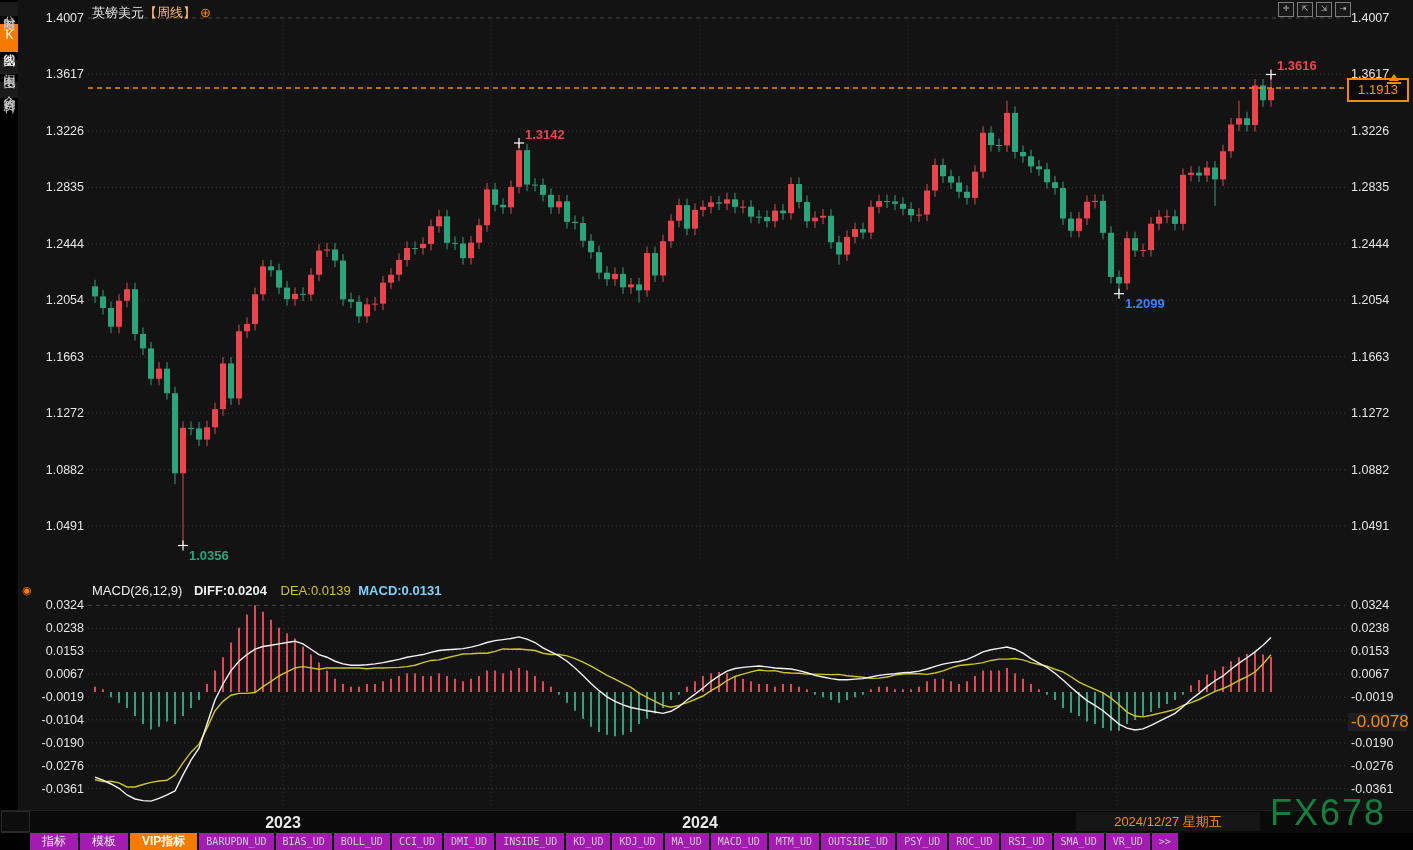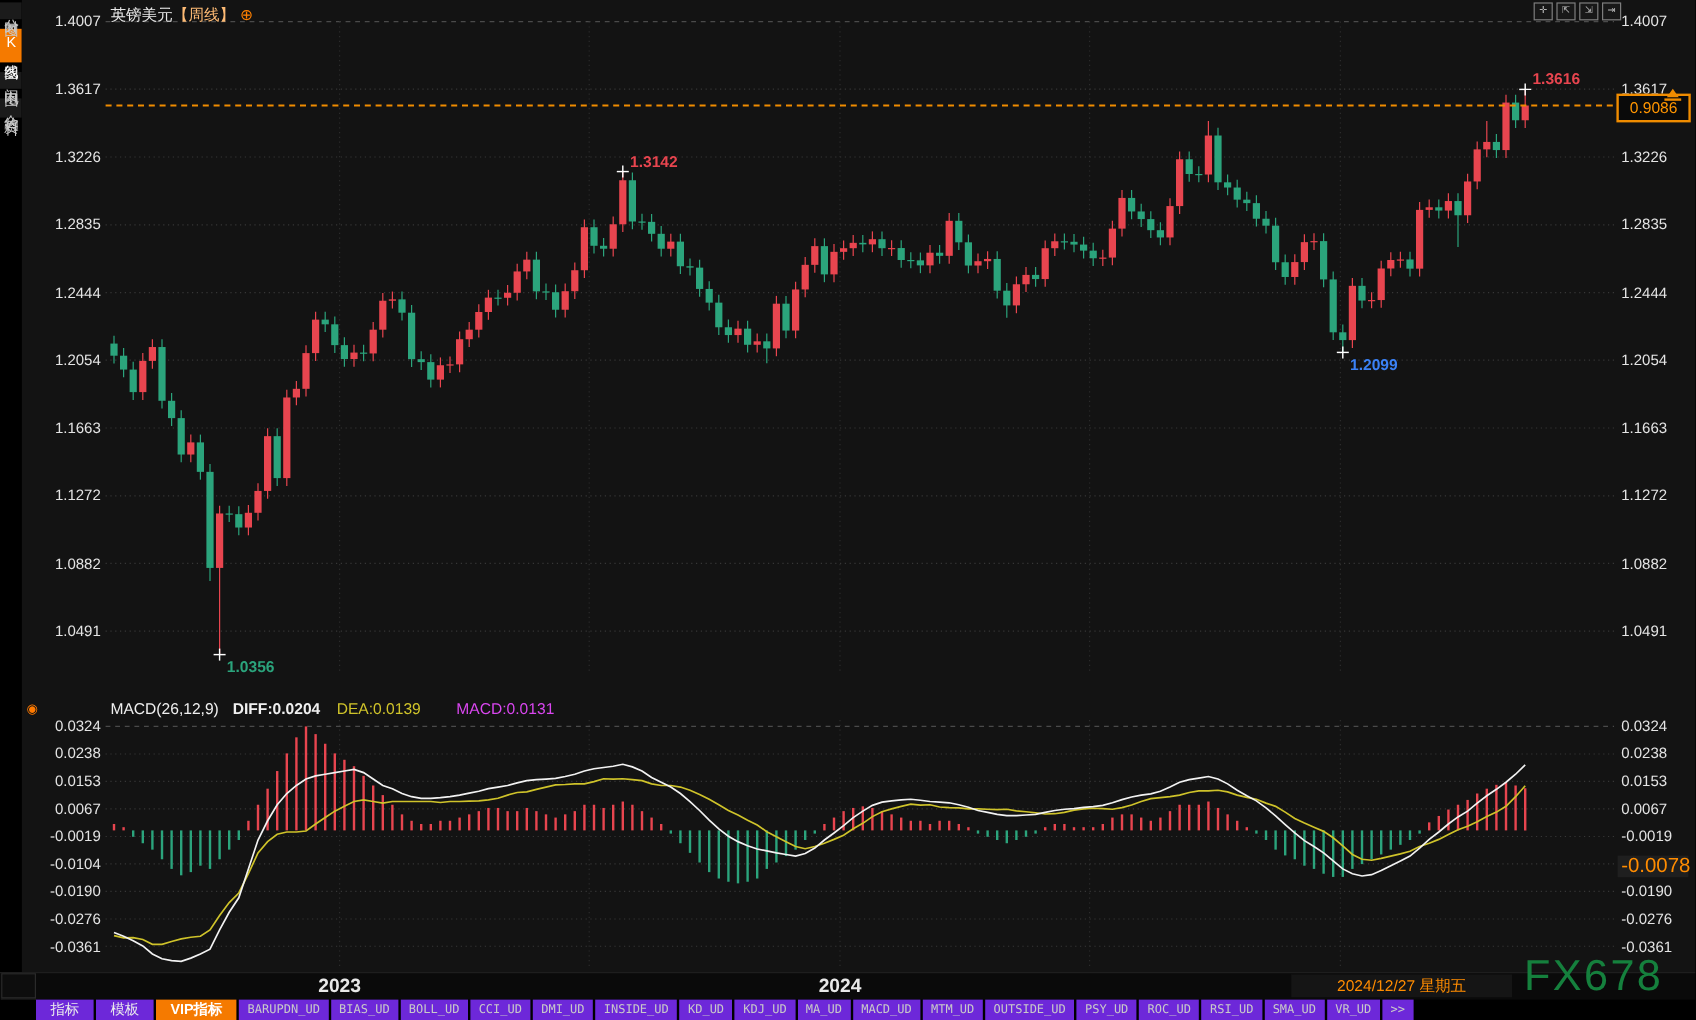--- a/index.html
+++ b/index.html
@@ -29,36 +29,36 @@
   #last-price-box{left:1347px;width:58px;height:20px;border:2px solid #f08c00;
      color:#ff9500;font-size:13px;line-height:19px;text-align:center;background:#0a0a0a;}
   #last-price-marker{left:1389px;width:0;height:0;border-left:5px solid transparent;
      border-right:5px solid transparent;border-bottom:7px solid #f08c00;}
   #last-price-marker-base{left:1387px;width:14px;height:2px;background:#f08c00;}
   #macd-last-box{left:1348px;width:56px;height:18px;background:#1f1f1f;color:#ff8c00;
      font-size:17px;line-height:18px;text-align:left;padding-left:3px;}
   
   #macd-header{left:92px;top:583px;font-size:13px;color:#efefef;white-space:nowrap;}
   #macd-header .dea{color:#cfc32a;margin-left:10px;}
-  #macd-header .macdv{color:#d946ef;margin-left:26px;}
+  #macd-header .macdv{color:#7dd3fc;margin-left:4px;font-weight:bold;}
   #macd-target-icon{left:22px;top:584px;color:#ff7a00;font-size:11px;}
   
   .anno{position:absolute;font-size:13px;font-weight:bold;white-space:nowrap;}
   
   #xaxis-row{left:0;top:810px;width:1413px;height:23px;background:#0a0a0a;border-top:1px solid #1e1e1e;}
   #toolbar-row{left:0;top:833px;width:1413px;height:17px;background:#000;}
   .corner-box{left:1px;width:27px;background:#0d0d0d;border:1px solid #2a2a2a;}
   #period-label{left:34px;top:859px;font-size:13px;font-weight:bold;color:#ff8000;}
   #period-label .arr{color:#f57a00;font-size:10px;margin-left:4px;}
   .year-lbl{position:absolute;top:814px;font-size:16px;font-weight:bold;color:#e8e8e8;transform:translateX(-50%);}
   #date-box{left:1076px;top:812px;width:184px;height:19px;background:#151515;color:#ff8c00;
      font-size:13px;line-height:19px;text-align:center;}
   
   #indicator-toolbar{left:30px;top:833px;display:flex;gap:2px;height:17px;}
-  .tb-tab{background:#6d28d9;color:#ececec;font-size:12px;line-height:17px;
+  .tb-tab{background:#a21caf;color:#ececec;font-size:12px;line-height:17px;
      padding:0 12px;cursor:pointer;white-space:nowrap;}
   .tb-tab.mono{font-family:"DejaVu Sans Mono",monospace;font-size:10px;color:#c9c9c9;padding:0 7px;}
   .tb-tab.active{background:#f57a00;color:#fff;font-weight:bold;}
   
   #watermark{left:1270px;top:792px;font-size:36px;color:#15803d;letter-spacing:2px;z-index:9;}
   svg{position:absolute;left:0;top:0;}
 </style>
 </head>
 <body>
 
@@ -604,21 +604,21 @@
     <div class="axlbl right" style="top: 597.349px;">0.0324</div>
     <div class="axlbl right" style="top: 620.349px;">0.0238</div>
     <div class="axlbl right" style="top: 643.081px;">0.0153</div>
     <div class="axlbl right" style="top: 666.081px;">0.0067</div>
     <div class="axlbl right" style="top: 689.081px;">-0.0019</div>
     <div class="axlbl right" style="top: 734.814px;">-0.0190</div>
     <div class="axlbl right" style="top: 757.814px;">-0.0276</div>
     <div class="axlbl right" style="top: 780.547px;">-0.0361</div>
   </div>
 
-<div class="abs" id="last-price-box" style="top:78px;">0.9086</div>
+<div class="abs" id="last-price-box" style="top:78px;">1.1913</div>
 <div class="abs" id="last-price-marker" style="top:74px;"></div>
 <div class="abs" id="last-price-marker-base" style="top:82px;"></div>
 <div class="abs" id="macd-last-box" style="top:713px;">-0.0078</div>
 
 <div class="abs" id="macd-target-icon">◉</div>
 <div class="abs" id="macd-header">
   <span>MACD(26,12,9)</span>
   <span style="margin-left:8px;font-weight:bold;">DIFF:0.0204</span>
   <span class="dea">DEA:0.0139</span>
   <span class="macdv">MACD:0.0131</span>

